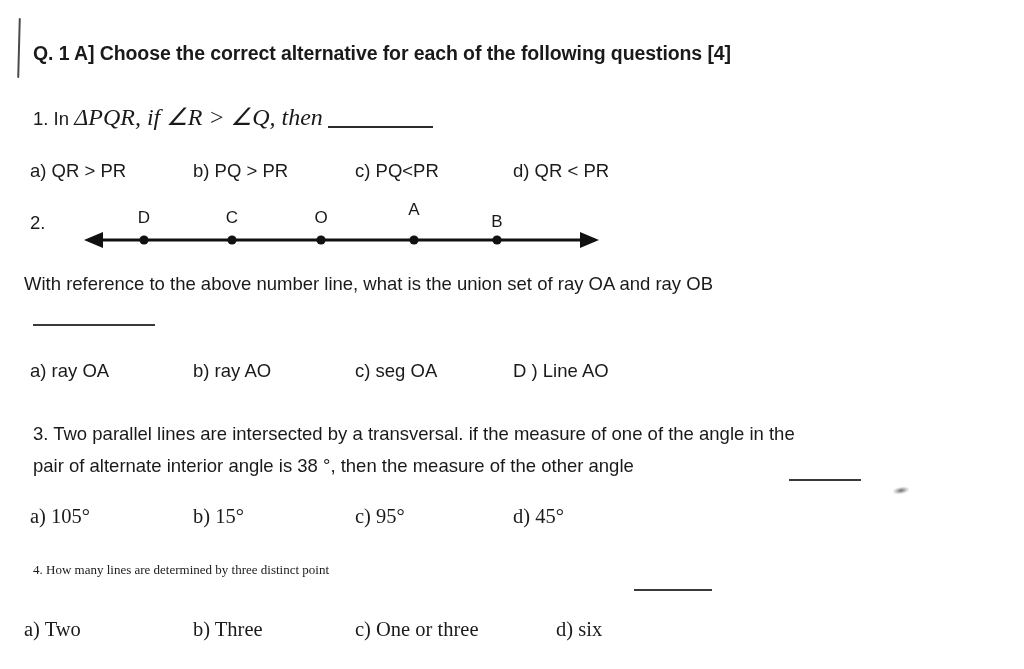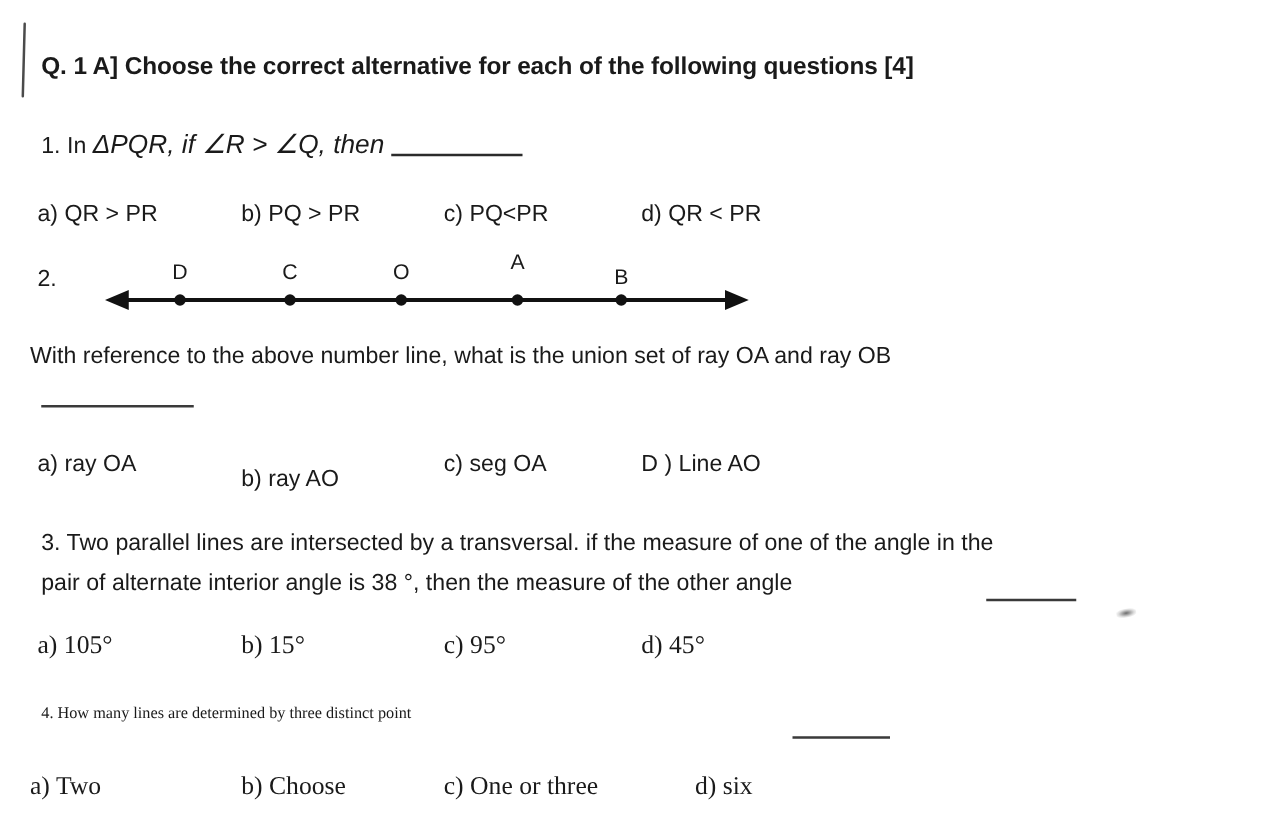--- a/index.html
+++ b/index.html
@@ -49,23 +49,23 @@
     font-size: 18.5px;
     white-space: nowrap;
   }
 
   .q-serif {
     font-family: "Liberation Serif", serif;
     font-size: 13px;
   }
 
   .mathit {
-    font-family: Liberation Sans, sans-serif;
+    font-family: Liberation Serif, serif;
     font-style: italic;
-    font-size: 21px;
+    font-size: 24px;
   }
 
   .blank {
     display: inline-block;
     border-bottom: 2.2px solid #2b2b2b;
     vertical-align: -3px;
   }
 
   .opt-row {
     position: absolute;
@@ -172,21 +172,21 @@
 
   <div class="qline" style="left:24px; top:273px;">With reference to the above number line, what is the union set of ray OA and ray OB</div>
 
   <div class="free-blank" style="left:33px; top:324px; width:122px;"></div>
 
   <div class="opt-row" style="top:360px;padding-left:13px;">
     <div class="opt" style="left:30px;">
       <span>a)</span>
       <span>ray OA</span>
     </div>
-    <div class="opt" style="left:193px;margin-top:12px;">
+    <div class="opt" style="left:193px;">
       <span>b)</span>
       <span>ray AO</span>
     </div>
     <div class="opt" style="left:355px;">
       <span>c)</span>
       <span>seg OA</span>
     </div>
     <div class="opt" style="left:513px;">
       <span>D )</span>
       <span>Line AO</span>
@@ -221,21 +221,21 @@
   <div class="qline q-serif" style="left:33px; top:562px;">4. How many lines are determined by three distinct point</div>
   <div class="free-blank" style="left:634px; top:589px; width:78px;"></div>
 
   <div class="opt-row" style="top:618px;">
     <div class="opt opt-serif" style="left:24px;">
       <span>a)</span>
       <span>Two</span>
     </div>
     <div class="opt opt-serif" style="left:193px;">
       <span>b)</span>
-      <span>Choose</span>
+      <span>Three</span>
     </div>
     <div class="opt opt-serif" style="left:355px;">
       <span>c)</span>
       <span>One or three</span>
     </div>
     <div class="opt opt-serif" style="left:556px;">
       <span>d)</span>
       <span>six</span>
     </div>
   </div>

